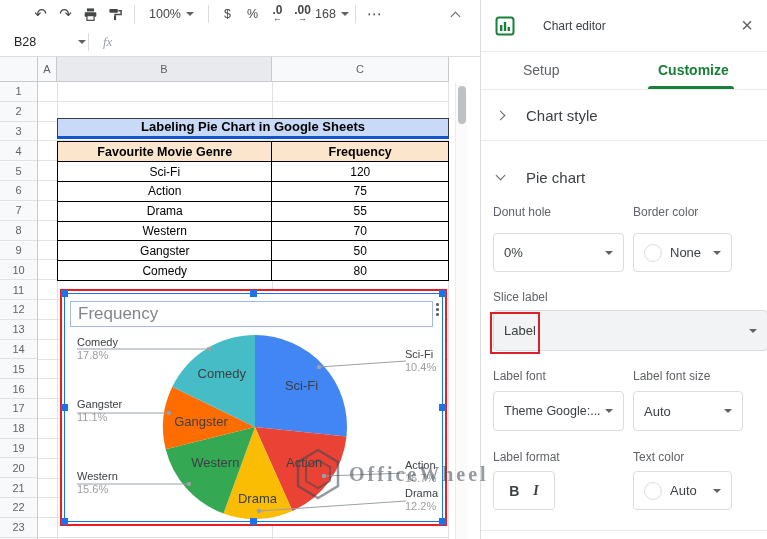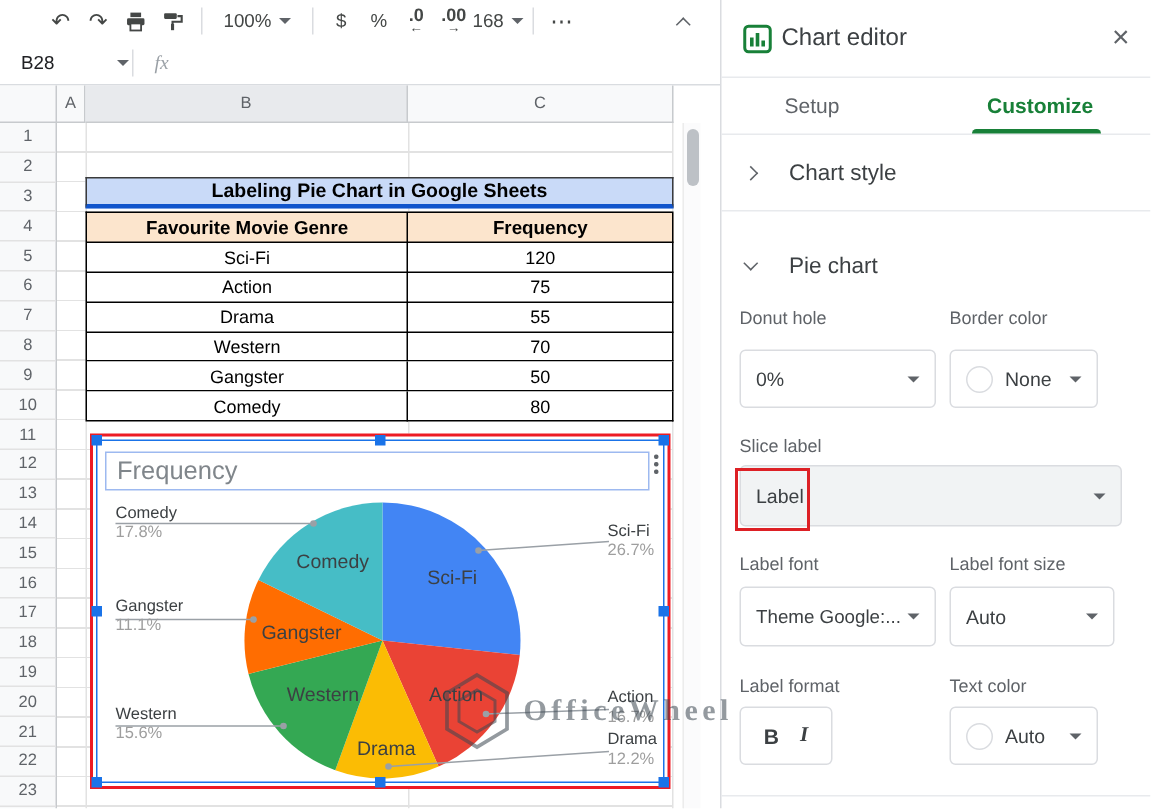--- a/index.html
+++ b/index.html
@@ -89,21 +89,21 @@
   .wm-text { font-family:"Liberation Serif", serif; font-weight:bold; font-size:20px; letter-spacing:3px; margin-left:8px; }
 
   .vscroll { position:absolute; left:455px; top:0; width:12px; height:457px; background:#fbfbfc; border-left:1px solid #ececec; }
   .vthumb { position:absolute; left:2px; top:4px; width:8px; height:38px; border-radius:4px; background:#bdc1c6; }
 
   
   .panel { position:absolute; left:480px; top:0; width:287px; height:539px; background:#fff;
     border-left:1px solid #dadce0; }
   .p-header { position:absolute; left:0; top:0; width:100%; height:52px; display:flex; align-items:center;
     padding:0 14px; border-bottom:1px solid #e8eaed; }
-  .p-title { flex:1; font-size:16px; color:#3c4043; margin-left:6px; }
+  .p-title { flex:1; font-size:12px; color:#3c4043; margin-left:28px; }
   .p-close { font-size:20px; color:#5f6368; cursor:default; }
   .p-tabs { position:absolute; left:0; top:52px; width:100%; height:38px; border-bottom:1px solid #e8eaed; }
   .tab { position:absolute; top:10px; font-size:14px; }
   .tab-setup { left:42px; color:#5f6368; }
   .tab-customize { left:177px; color:#188038; font-weight:bold; }
   .tab-underline { position:absolute; left:167px; top:34px; width:86px; height:3px; background:#188038; border-radius:3px 3px 0 0; }
 
   .section-row { position:absolute; left:0; width:100%; display:flex; align-items:center; padding-left:16px; }
   .sec-style { top:90px; height:51px; border-bottom:1px solid #e8eaed; }
   .sec-pie { top:152px; height:50px; }
@@ -279,21 +279,21 @@
               <line x1="12" y1="190" x2="124" y2="190" stroke="#9aa0a6" stroke-width="1"></line>
               <circle cx="124" cy="190" r="2.2" fill="#9aa0a6"></circle>
               <line x1="12" y1="119" x2="104" y2="119" stroke="#9aa0a6" stroke-width="1"></line>
               <circle cx="104" cy="119" r="2.2" fill="#9aa0a6"></circle>
               <line x1="12" y1="55" x2="144" y2="55" stroke="#9aa0a6" stroke-width="1"></line>
               <circle cx="144" cy="55" r="2.2" fill="#9aa0a6"></circle>
             </svg>
           <div id="callouts">
               <div class="callout" style="left: 340px; top: 54px;">
                 <div class="c-name">Sci-Fi</div>
-                <div class="c-pct">26.7%</div>
+                <div class="c-pct">10.4%</div>
               </div>
               <div class="callout" style="left: 340px; top: 165px;">
                 <div class="c-name">Action</div>
                 <div class="c-pct">16.7%</div>
               </div>
               <div class="callout" style="left: 340px; top: 193px;">
                 <div class="c-name">Drama</div>
                 <div class="c-pct">12.2%</div>
               </div>
               <div class="callout" style="left: 12px; top: 176px;">
@@ -375,21 +375,21 @@
       <span class="dd-text">0%</span>
         <span class="caret"></span>
     </div>
     <div class="dd" style="left:152px;top:233px;width:99px;height:39px">
       <span class="swatch"></span>
       <span class="dd-text">None</span>
         <span class="caret"></span>
     </div>
 
     <div class="fld-label" style="left:12px;top:290px">Slice label</div>
-    <div class="dd dd-gray" style="left:12px;top:310px;width:255px;height:41px">
+    <div class="dd dd-gray" style="left:12px;top:310px;width:275px;height:41px">
       <span class="dd-text">Label</span>
         <span class="caret"></span>
     </div>
     <div class="red-annot" style="left:9px;top:312px;width:50px;height:42px"></div>
 
     <div class="fld-label" style="left:12px;top:369px">Label font</div>
     <div class="fld-label" style="left:152px;top:369px">Label font size</div>
 
     <div class="dd" style="left:12px;top:391px;width:131px;height:40px;font-size:12.5px">
       <span class="dd-text">Theme Google:...</span>

